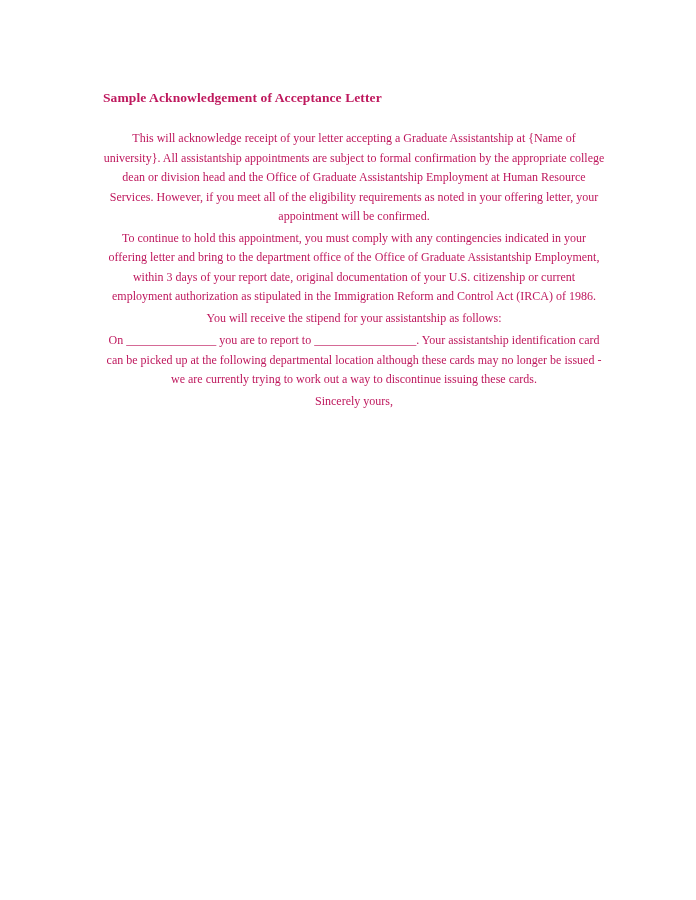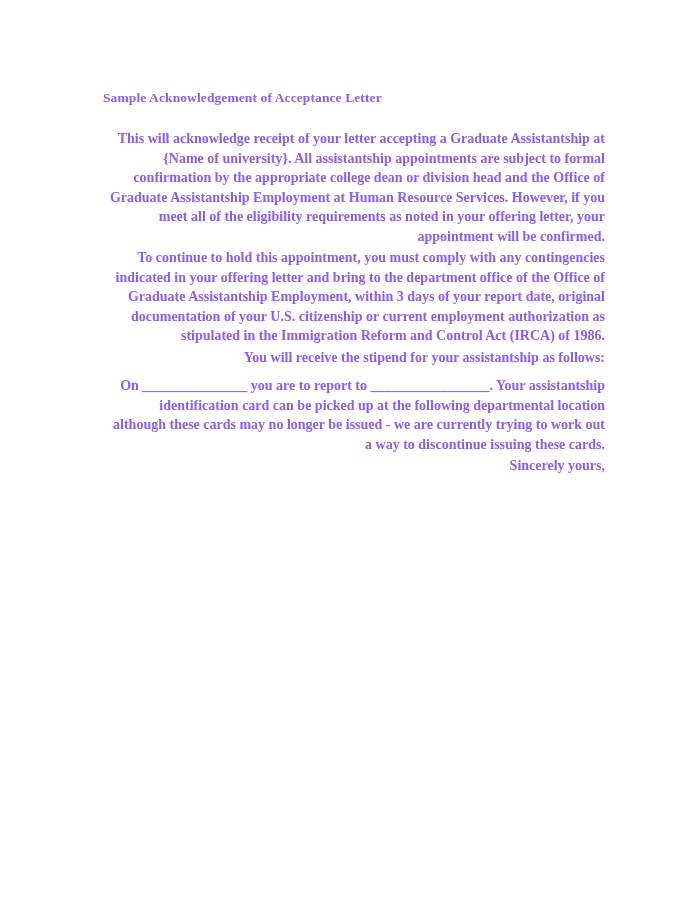--- a/index.html
+++ b/index.html
@@ -5,45 +5,44 @@
   html, body {
     margin: 0;
     padding: 0;
     background: #ffffff;
   }
   .page {
     position: relative;
     width: 696px;
     height: 900px;
     background: #ffffff;
-    color: #8b5cf6;
+    color: #be185d;
     font-family: "Liberation Serif", "DejaVu Serif", serif;
     overflow: hidden;
     box-sizing: border-box;
     padding: 88px 91px 0 103px;
   }
   .content {
     width: 502px;
   }
   .title {
     font-size: 13.5px;
     font-weight: bold;
     line-height: 20px;
     margin: 0 0 21px 0;
     letter-spacing: 0.1px;
   }
   .para {
-    font-size: 14px;
+    font-size: 12px;
     line-height: 19.5px;
     margin: 0 0 2px 0;
-    text-align: right;
-    font-weight: bold;
+    text-align: center;
   }
   .para.space-below {
-    margin-bottom: 9px;
+    margin-bottom: 3px;
   }
   .para.signature {
     margin-bottom: 40px;
   }
 </style>
 </head>
 <body>
 
 <div class="page">
   <div class="content">

